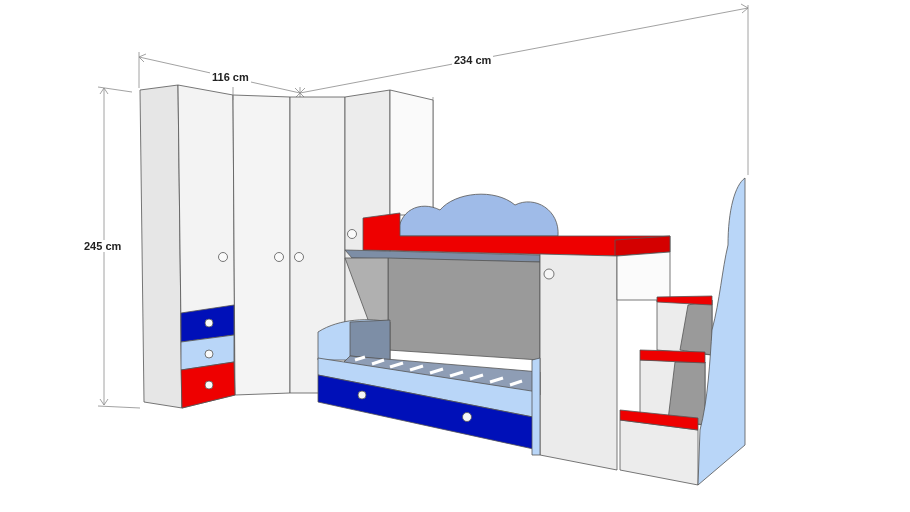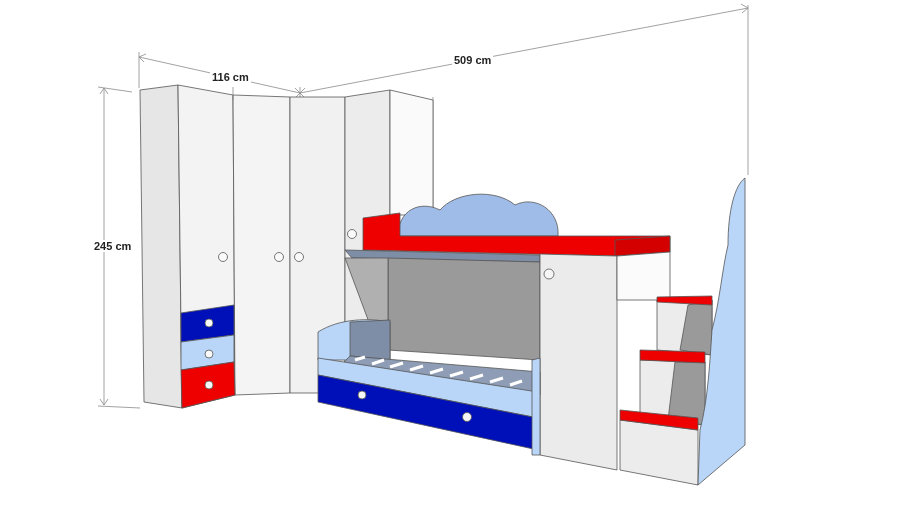--- a/index.html
+++ b/index.html
@@ -125,14 +125,14 @@
     <polygon points="640,350 705,352 705,363 640,360" fill="#ee0000"></polygon>
     <polygon points="620,410 698,418 698,430 620,420" fill="#ee0000"></polygon>
 
     <path d="M698,485 L745,445 L745,178 C735,185 728,210 728,245 C722,270 720,300 712,330 C710,360 708,400 700,430 Z" fill="#b9d6f8"></path>
   </g>
 
   <line x1="233" y1="87" x2="233" y2="100" stroke="#8a8a8a" stroke-width="0.8"></line>
 </svg>
 
 <div class="dim-label" style="left:210px; top:71px;">116 cm</div>
-<div class="dim-label" style="left:452px; top:54px;">509 cm</div>
-<div class="dim-label" style="left:92px; top:240px;">245 cm</div>
+<div class="dim-label" style="left:452px; top:54px;">234 cm</div>
+<div class="dim-label" style="left:82px; top:240px;">245 cm</div>
 
 </body></html>

